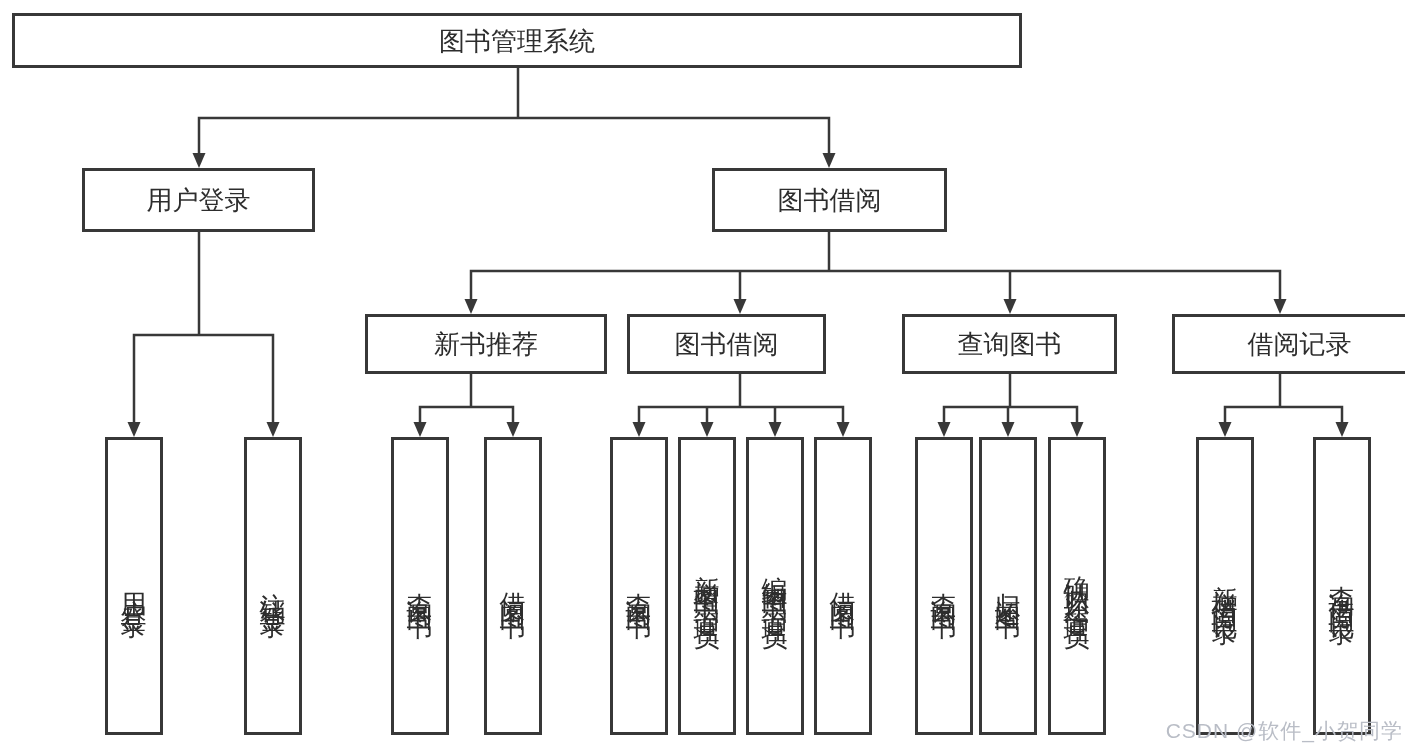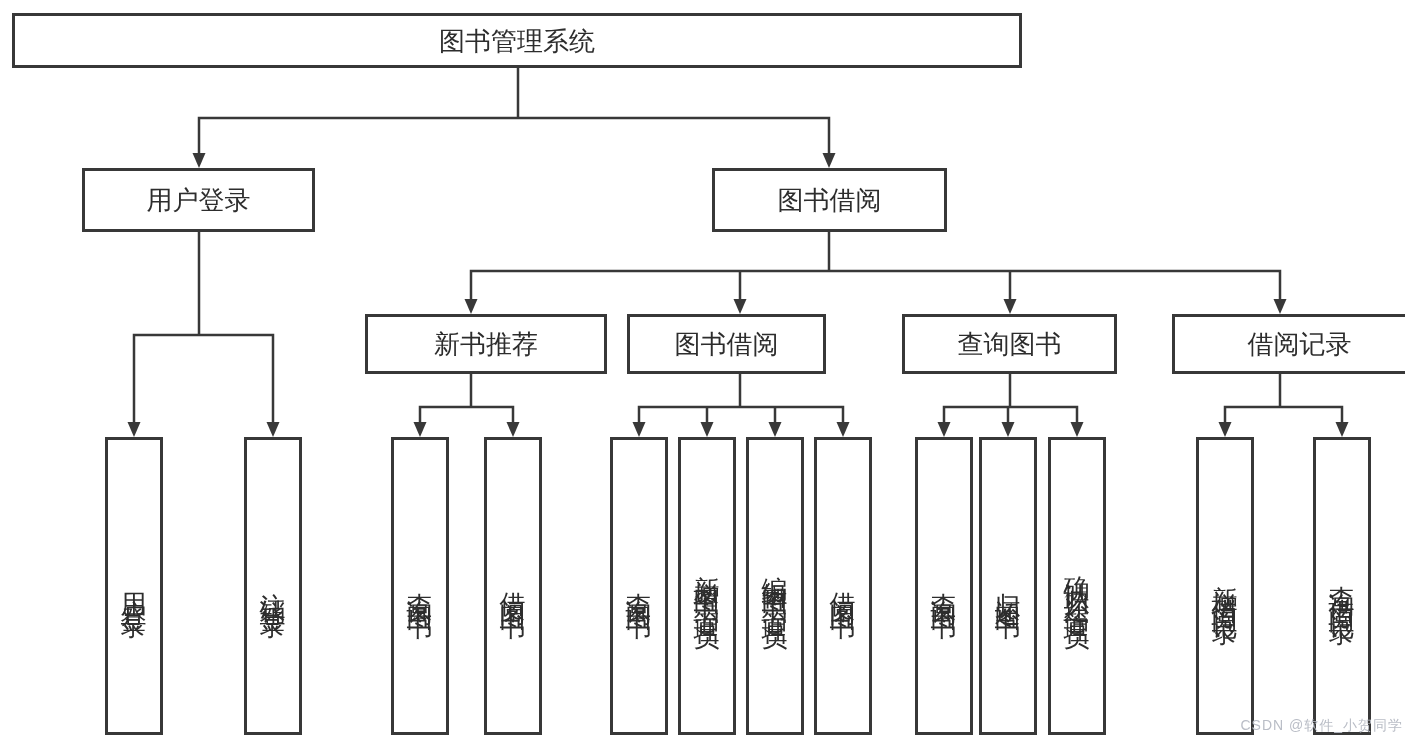--- a/index.html
+++ b/index.html
@@ -45,21 +45,21 @@
     text-orientation:mixed;
     font-size:26px;
     line-height:1;
     letter-spacing:7px;
     white-space:nowrap;
   }
   .watermark{
     position:absolute;
     right:2px;
     top:717px;
-    font-size:14px;
+    font-size:21px;
     letter-spacing:1px;
     color:var(--watermark);
     white-space:nowrap;
     z-index:5;
   }
 </style>
 </head>
 <body>
 
 <div class="canvas">

